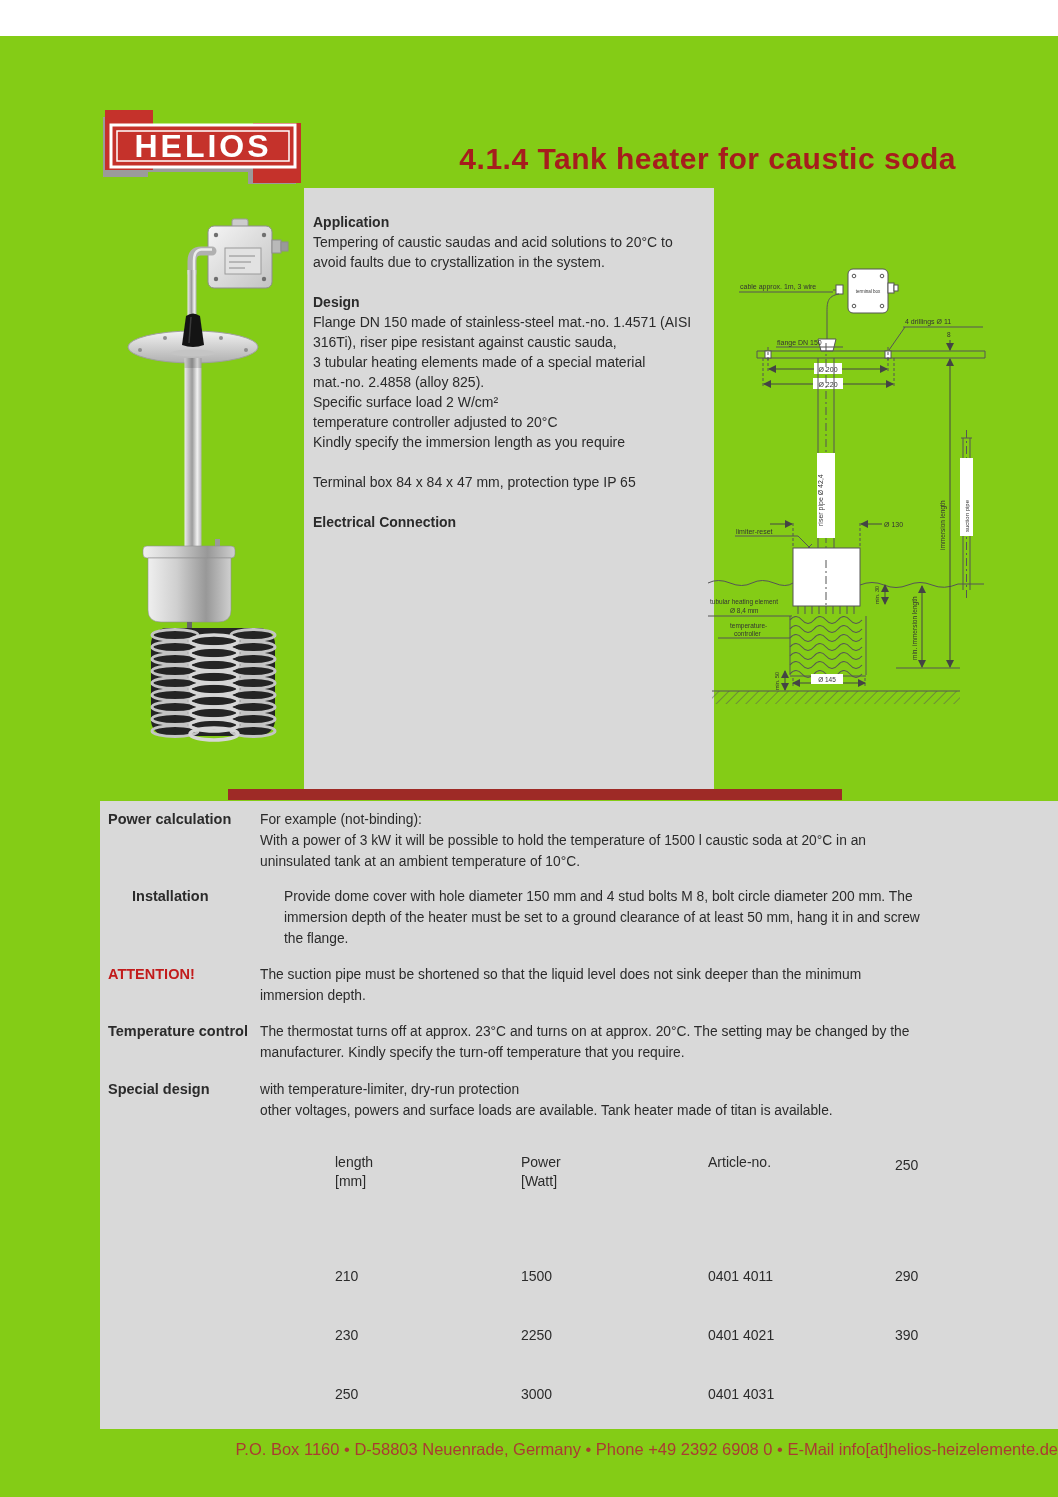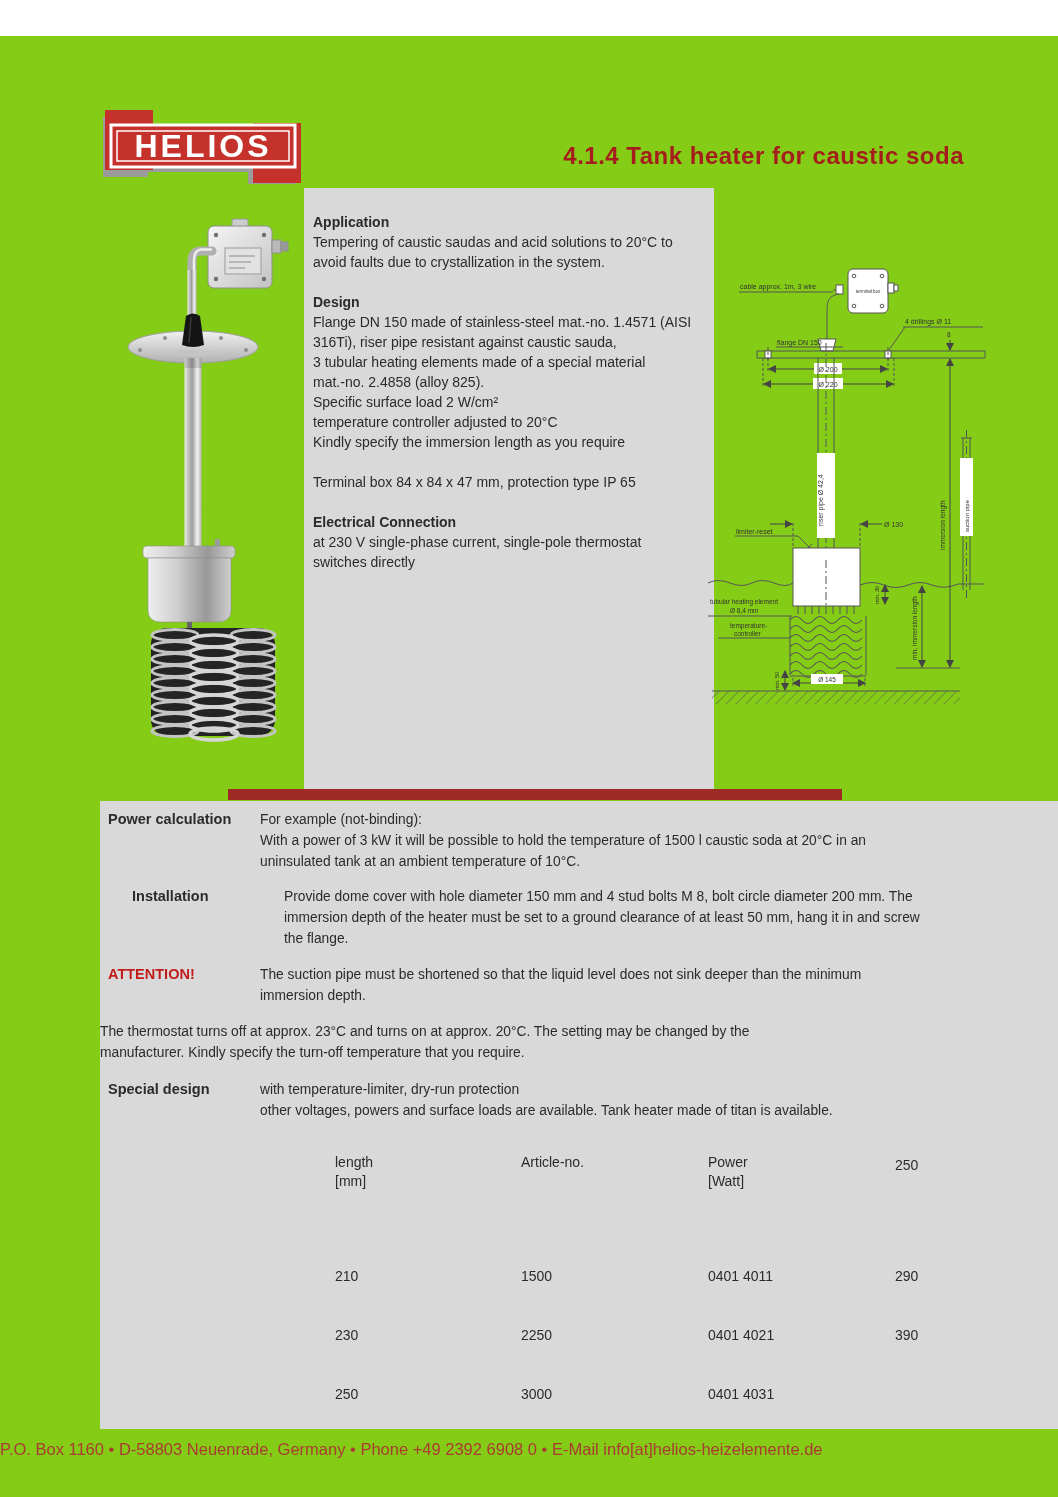--- a/index.html
+++ b/index.html
@@ -1,40 +1,40 @@
 <!DOCTYPE html>
 <html><head>
 <meta charset="utf-8">
 <style>
   html,body{margin:0;padding:0;background:#fff;}
   .page{position:relative;width:1058px;height:1497px;background:#84cc16;overflow:hidden;
         font-family:"Liberation Sans",sans-serif;color:#2b2b2b;margin-top:36px;}
   .logo{position:absolute;left:103px;top:74px;}
-  .page-title{position:absolute;top:106px;right:94px;font-size:24px;font-weight:bold;
+  .page-title{position:absolute;top:106px;right:102px;font-size:30px;font-weight:bold;
               color:#a61d1d;letter-spacing:0.5px;white-space:nowrap;text-align:right;}
   .info-panel{position:absolute;left:304px;top:152px;width:410px;height:601px;background:#d9d9d9;
               box-sizing:border-box;padding:24px 4px 0 9px;font-size:14px;line-height:20px;}
   .ip-h{font-weight:bold;white-space:pre;}
   .ip-p{white-space:pre;}
   .mt20{margin-top:20px;}
   .photo{position:absolute;left:113px;top:182px;}
   .drawing{position:absolute;left:706px;top:222px;}
   .drawing text{font-family:"Liberation Sans",sans-serif;fill:#333;stroke:none;}
   .red-bar{position:absolute;left:228px;top:753px;width:614px;height:11px;background:#9e2a26;}
   .details{position:absolute;left:100px;top:765px;width:1006px;height:628px;background:#d9d9d9;}
   .d-row{position:absolute;left:0;width:858px;display:grid;grid-template-columns:160px 1fr;}
   .d-label{font-weight:bold;font-size:14.5px;padding-left:8px;line-height:20px;}
   .d-label.attention{color:#c21b1b;}
   .d-text{font-size:13.8px;line-height:21px;white-space:pre;}
   .r1{top:8px;} .r2{top:85px;padding-left:24px;} .r3{top:163px;} .r4{top:220px;} .r5{top:278px;}
   .spec-table{position:absolute;left:235px;top:352px;display:grid;
               grid-template-columns:151px 152px 152px 170px;font-size:14px;gap:35px;}
   .th{height:76px;line-height:19px;white-space:pre-line;}
   .td{line-height:24px;}
-  .footer-text{position:absolute;left:0;top:1404px;width:100%;text-align:left;
+  .footer-text{position:absolute;left:0;top:1404px;width:100%;text-align:right;
                color:#aa3b32;font-size:16.5px;}
 </style>
 </head>
 <body>
 
 <div class="page">
 
   <svg class="logo" width="202" height="74" viewBox="0 0 202 74">
     <g fill="#9b9b9b" transform="translate(-5,7)">
       <rect x="2" y="0" width="48" height="60"></rect>
@@ -155,22 +155,20 @@
     <div class="ip-h mt20">Design</div>
     <div class="ip-p">Flange DN 150 made of stainless-steel mat.-no. 1.4571 (AISI
 316Ti), riser pipe resistant against caustic sauda,
 3 tubular heating elements made of a special material
 mat.-no. 2.4858 (alloy 825).
 Specific surface load 2 W/cm²
 temperature controller adjusted to 20°C
 Kindly specify the immersion length as you require</div>
     <div class="ip-p mt20">Terminal box 84 x 84 x 47 mm, protection type IP 65</div>
     <div class="ip-h mt20">Electrical Connection</div>
-    <div class="ip-p">at 230 V single-phase current, single-pole thermostat
-switches directly</div>
   </div>
 
   <svg class="drawing" width="352" height="460" viewBox="0 0 352 460">
     <defs>
       <marker id="ar" markerWidth="8" markerHeight="8" refX="7" refY="4" orient="auto-start-reverse">
         <path d="M0,0L8,4L0,8Z" fill="#444"></path>
       </marker>
       <pattern id="hatch" width="7" height="14" patternUnits="userSpaceOnUse" patternTransform="rotate(45)">
         <path d="M0,0 V14" stroke="#555" stroke-width="1"></path>
       </pattern>
@@ -329,35 +327,36 @@
       <div class="d-text">Provide dome cover with hole diameter 150 mm and 4 stud bolts M 8, bolt circle diameter 200 mm. The
 immersion depth of the heater must be set to a ground clearance of at least 50 mm, hang it in and screw
 the flange.</div>
     </div>
     <div class="d-row r3">
       <div class="d-label attention">ATTENTION!</div>
       <div class="d-text">The suction pipe must be shortened so that the liquid level does not sink deeper than the minimum
 immersion depth.</div>
     </div>
     <div class="d-row r4">
+      <div class="d-label">Temperature control</div>
       <div class="d-text">The thermostat turns off at approx. 23°C and turns on at approx. 20°C. The setting may be changed by the
 manufacturer. Kindly specify the turn-off temperature that you require.</div>
     </div>
     <div class="d-row r5">
       <div class="d-label">Special design</div>
       <div class="d-text">with temperature-limiter, dry-run protection
 other voltages, powers and surface loads are available. Tank heater made of titan is available.</div>
     </div>
 
     <div class="spec-table">
       <div class="th">length
 [mm]</div>
-      <div class="th">Article-no.</div>
       <div class="th">Power
 [Watt]</div>
+      <div class="th">Article-no.</div>
 
       <div class="td">250</div>
       <div class="td">210</div>
       <div class="td">1500</div>
       <div class="td">0401 4011</div>
 
       <div class="td">290</div>
       <div class="td">230</div>
       <div class="td">2250</div>
       <div class="td">0401 4021</div>

